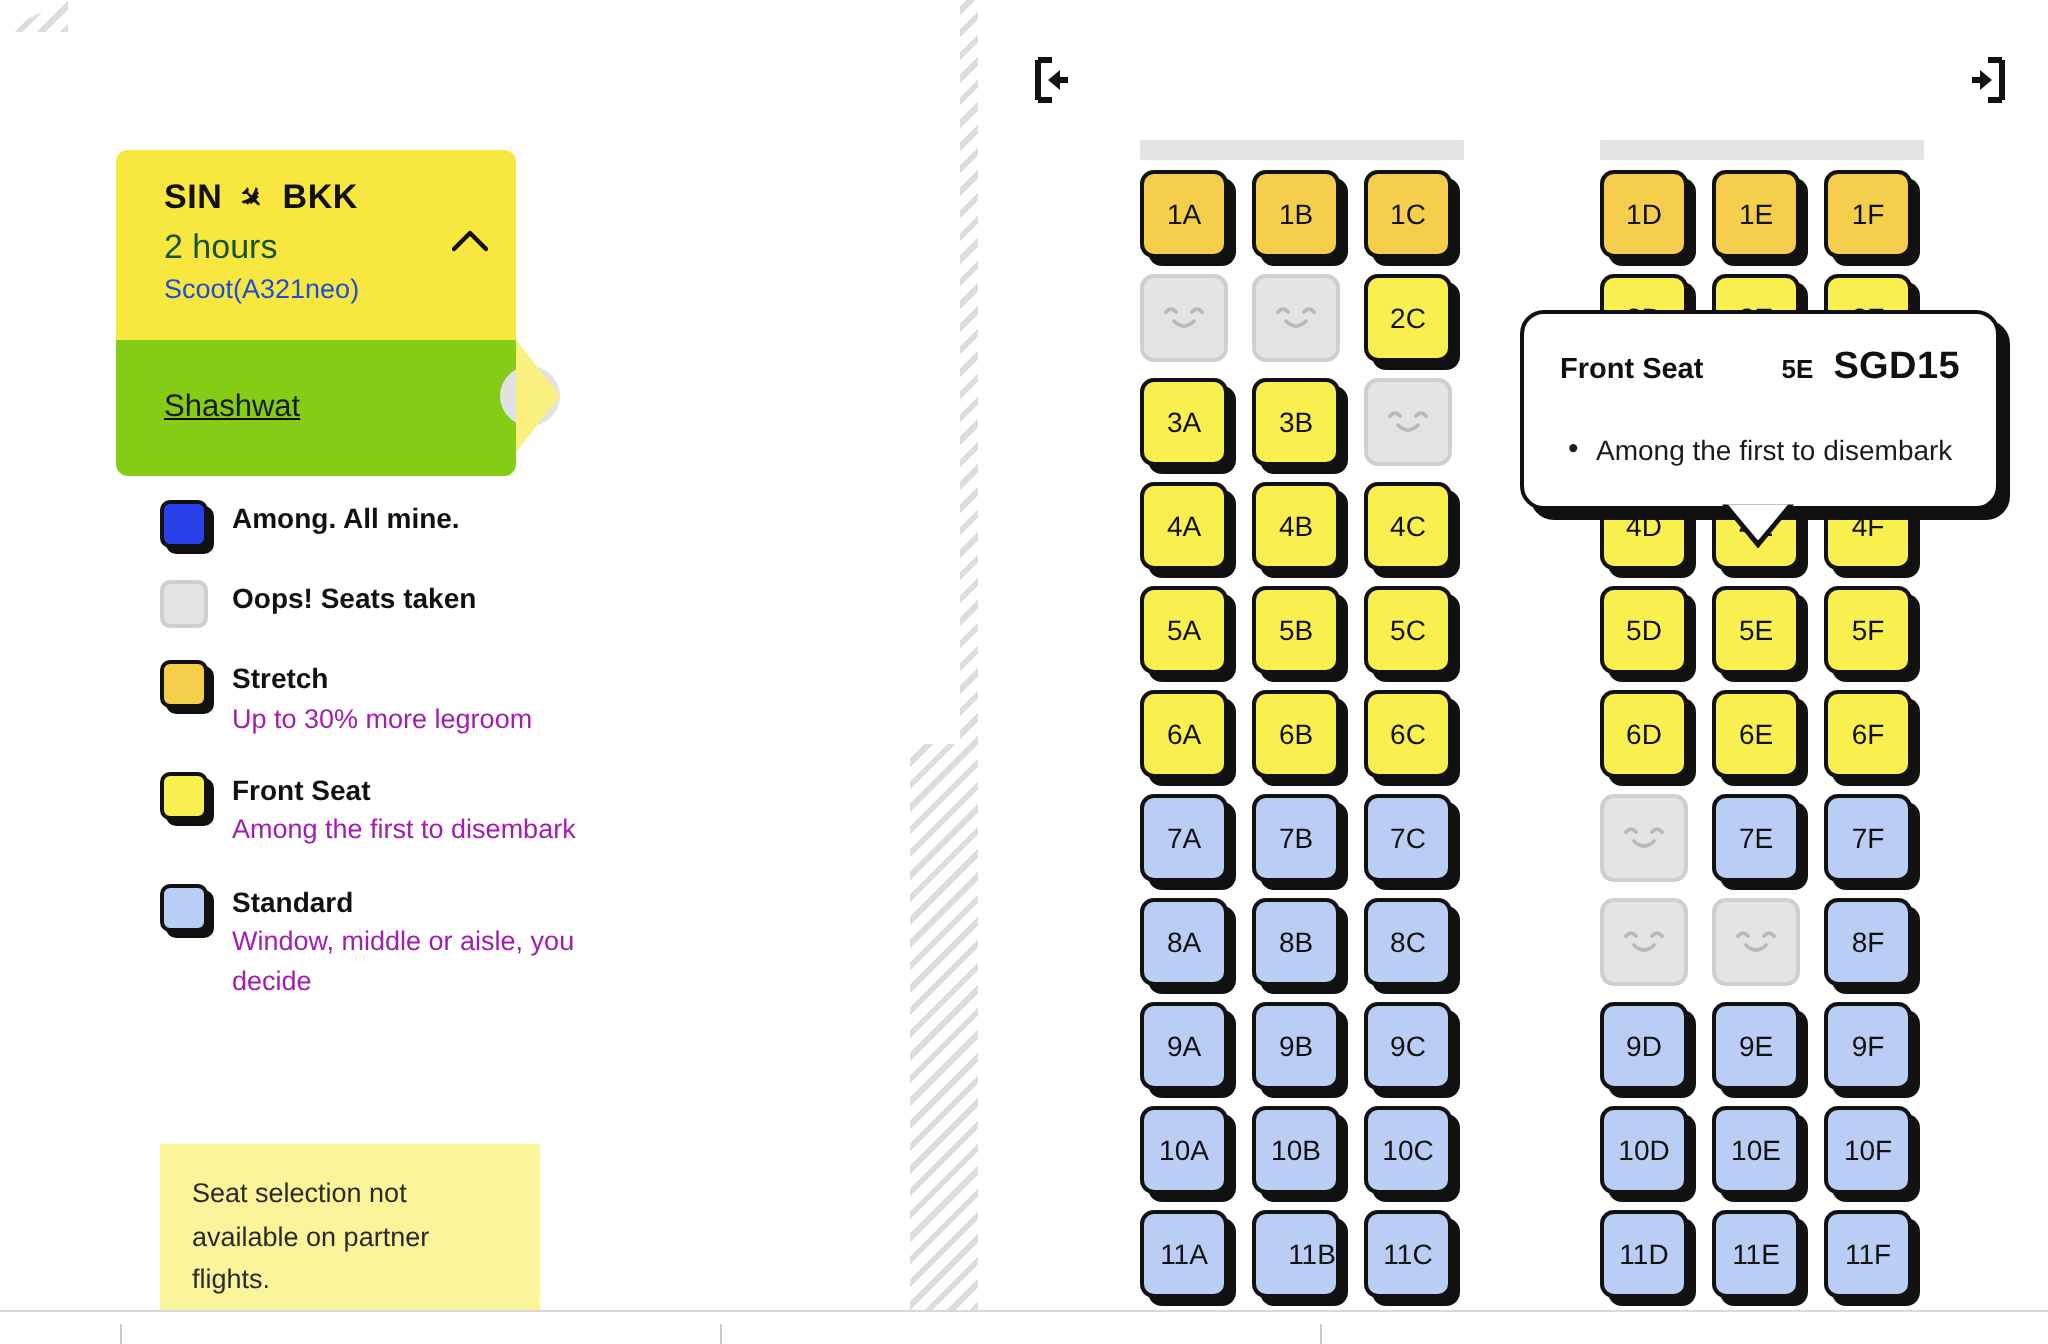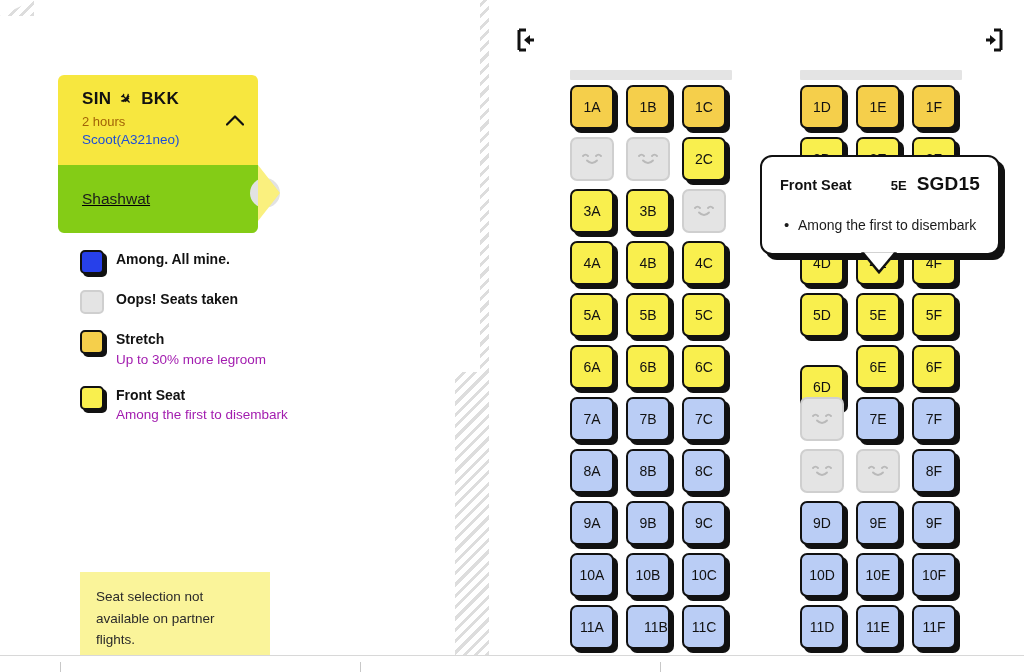--- a/index.html
+++ b/index.html
@@ -50,22 +50,22 @@
     margin-bottom: 4px;
   }
   .route-plane {
     font-size: 14px;
     line-height: 1;
     transform: rotate(45deg);
     display: inline-block;
     color: #111;
   }
   .flight-duration {
-    font-size: 13px;
-    color: #a16207;
+    font-size: 17px;
+    color: #14532d;
     line-height: 1.35;
   }
   .flight-aircraft {
     font-size: 13.5px;
     color: #1d4ed8;
     line-height: 1.35;
   }
   #collapse-chevron {
     position: absolute;
     right: 14px; top: 40px;
@@ -369,20 +369,27 @@
             <div class="legend-desc">Up to 30% more legroom</div>
           </div>
         </div>
         <div class="legend-row">
           <div class="legend-swatch" style="background: rgb(249, 239, 78);"></div>
           <div class="legend-text">
             <div class="legend-title">Front Seat</div>
             <div class="legend-desc">Among the first to disembark</div>
           </div>
         </div>
+        <div class="legend-row">
+          <div class="legend-swatch" style="background: rgb(186, 205, 245);"></div>
+          <div class="legend-text">
+            <div class="legend-title">Standard</div>
+            <div class="legend-desc">Window, middle or aisle, you decide</div>
+          </div>
+        </div>
       </div>
 
     <div id="partner-note">Seat selection not available on partner flights.</div>
   </div>
 
   <div id="fuselage-hatch">
     <div class="hatch" id="hatch-upper"></div>
     <div id="hatch-bevel"></div>
     <div class="hatch" id="hatch-lower"></div>
   </div>
@@ -517,21 +524,21 @@
         </div>
         <div class="seat front" style="left: 80px; top: 345px;">
           <span>6A</span>
         </div>
         <div class="seat front" style="left: 136px; top: 345px;">
           <span>6B</span>
         </div>
         <div class="seat front" style="left: 192px; top: 345px;">
           <span>6C</span>
         </div>
-        <div class="seat front" style="left: 310px; top: 365px;">
+        <div class="seat front" style="left: 310px; top: 345px;">
           <span>6D</span>
         </div>
         <div class="seat front" style="left: 366px; top: 345px;">
           <span>6E</span>
         </div>
         <div class="seat front" style="left: 422px; top: 345px;">
           <span>6F</span>
         </div>
         <div class="seat standard" style="left: 80px; top: 397px;">
           <span>7A</span>

